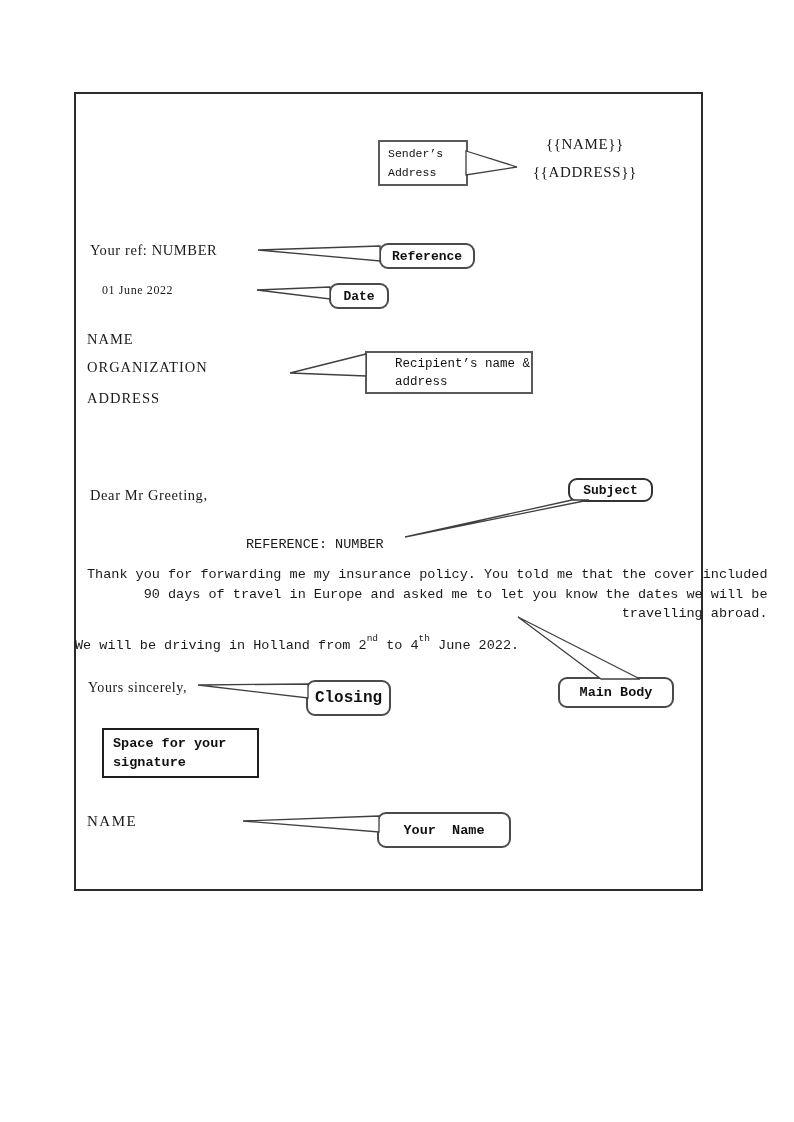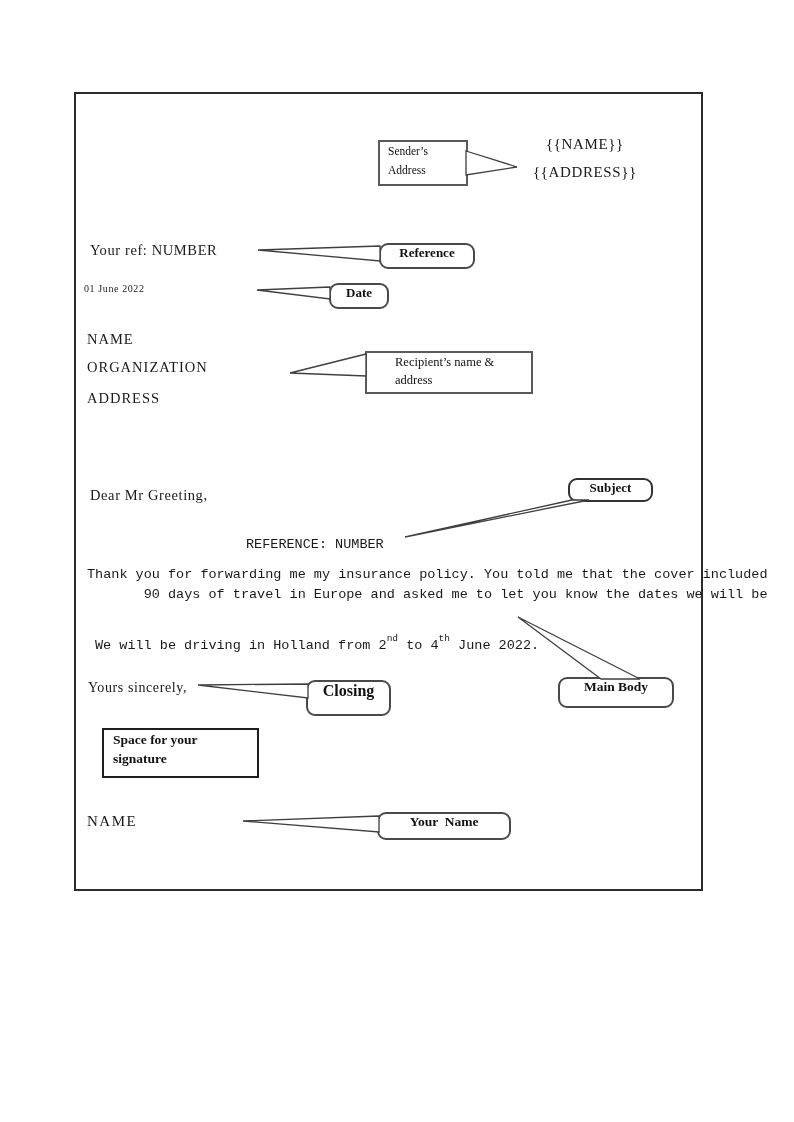--- a/index.html
+++ b/index.html
@@ -6,56 +6,57 @@
   .page{position:relative;width:794px;height:1122px;background:#ffffff;overflow:hidden;
         font-family:"Liberation Sans",sans-serif;color:#1a1a1a;}
   .frame{position:absolute;left:74px;top:92px;width:629px;height:799px;
          border:2px solid #2b2b2b;box-sizing:border-box;background:#ffffff;}
   .t{position:absolute;white-space:nowrap;color:#1a1a1a;z-index:2;}
   .serif{font-family:"Liberation Serif","DejaVu Serif",serif;letter-spacing:0.6px;}
   .sans{font-family:Liberation Mono, monospace;text-align:right;}
   .body-text{font-size:13.5px;line-height:19.5px;}
   .sup{font-size:9.5px;position:relative;top:-8px;}
   .callout{position:absolute;box-sizing:border-box;background:#ffffff;border:2px solid #4a4a4a;
-           font-family:Liberation Serif, serif;color:#111111;display:flex;
-           flex-direction:column;z-index:4;}
+           font-family:Liberation Mono, monospace;color:#111111;display:flex;
+           flex-direction:column;justify-content:center;z-index:4;}
   .callout.center{align-items:center;text-align:center;border-radius:9px;}
   .callout .lbl{white-space:pre;}
   .bold{font-weight:bold;}
   .pointers{position:absolute;left:0;top:0;z-index:5;pointer-events:none;}
   .pointers polygon{fill:#ffffff;stroke:#3f3f3f;stroke-width:1.3;}
 </style>
 </head>
 <body>
 
 <div class="page">
 
   <div class="frame"></div>
 
   <div class="t serif" style="left:546px;top:136px;font-size:15px">{{NAME}}</div>
   <div class="t serif" style="left:533px;top:164px;font-size:15px">{{ADDRESS}}</div>
 
   <div class="t serif" style="left:90px;top:242px;font-size:14.5px">Your ref: NUMBER</div>
 
-  <div class="t serif" style="left:84px;top:283px;font-size:10px">01 June 2022</div>
+  <div class="t serif" style="left:102px;top:283px;font-size:12px">01 June 2022</div>
 
   <div class="t serif" style="left:87px;top:331px;font-size:14.5px;letter-spacing:1px">NAME</div>
   <div class="t serif" style="left:87px;top:359px;font-size:14.5px;letter-spacing:1px">ORGANIZATION</div>
   <div class="t serif" style="left:87px;top:390px;font-size:14.5px;letter-spacing:1px">ADDRESS</div>
 
   <div class="t serif" style="left:90px;top:487px;font-size:14.5px">Dear Mr Greeting,</div>
 
   <div class="t sans" style="left:246px;top:537px;font-size:13.5px">REFERENCE: NUMBER</div>
 
   <div class="t sans body-text" style="left:87px;top:565px">
     <div>Thank you for forwarding me my insurance policy. You told me that the cover included</div>
     <div>90 days of travel in Europe and asked me to let you know the dates we will be</div>
+    <div>travelling abroad.</div>
   </div>
 
-  <div class="t sans body-text" style="left:95px;top:636px"><span>We will be driving in Holland from 2</span><span class="sup">nd</span><span> to 4</span><span class="sup">th</span><span> June 2022.</span></div>
+  <div class="t sans body-text" style="left:75px;top:636px"><span>We will be driving in Holland from 2</span><span class="sup">nd</span><span> to 4</span><span class="sup">th</span><span> June 2022.</span></div>
 
   <div class="t serif" style="left:88px;top:680px;font-size:14px">Yours sincerely,</div>
 
   <div class="t serif" style="left:87px;top:813px;font-size:15px;letter-spacing:1.5px">NAME</div>
 
   <div class="callout" style="left:378px;top:140px;width:90px;height:46px;padding-left:8px;font-size:11.5px;line-height:19px;border-color:#5a5a5a">
     <div class="lbl">Sender’s</div>
     <div class="lbl">Address</div>
   </div>
 
@@ -82,21 +83,21 @@
 
   <div class="callout center bold" style="left:306px;top:680px;width:85px;height:36px;font-size:16px">
     <div class="lbl">Closing</div>
   </div>
 
   <div class="callout bold" style="left:102px;top:728px;width:157px;height:50px;padding-left:9px;font-size:13.5px;line-height:19px;border-color:#1f1f1f">
     <div class="lbl">Space for your</div>
     <div class="lbl">signature</div>
   </div>
 
-  <div class="callout center bold" style="left:377px;top:812px;width:134px;height:28px;font-size:13.5px">
+  <div class="callout center bold" style="left:377px;top:812px;width:134px;height:36px;font-size:13.5px">
     <div class="lbl">Your  Name</div>
   </div>
 
   <svg class="pointers" width="794" height="1122" viewBox="0 0 794 1122">
     <polygon points="466,151 517,167 466,175"></polygon>
     <polygon points="380,246 258,250 380,261"></polygon>
     <polygon points="330,287 257,290 330,299"></polygon>
     <polygon points="366,354 290,373 366,376"></polygon>
     <polygon points="572,500 405,537 589,500"></polygon>
     <polygon points="601,679 518,617 640,679"></polygon>

